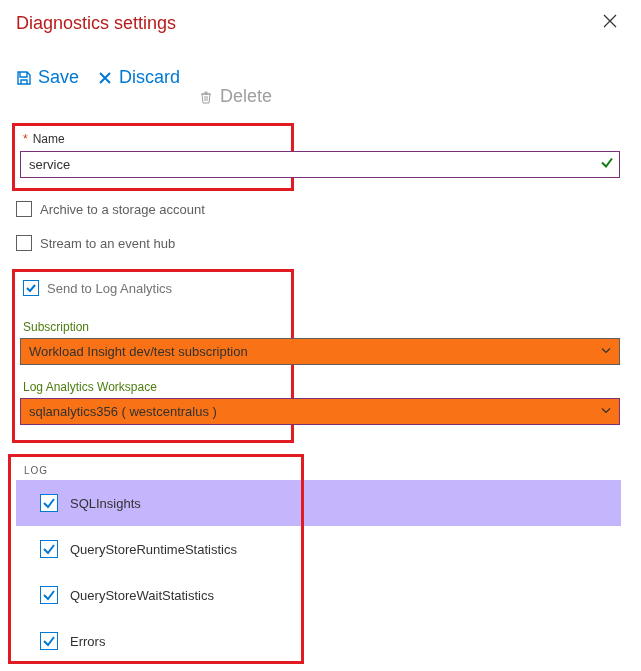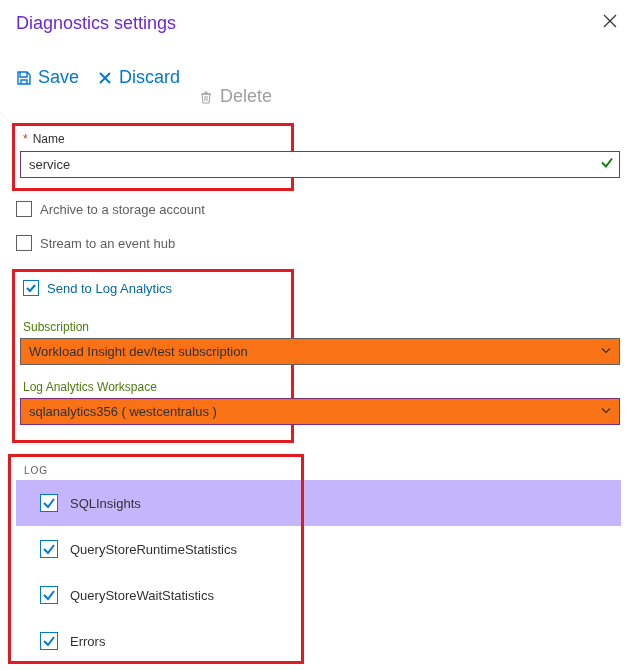--- a/index.html
+++ b/index.html
@@ -13,21 +13,21 @@
     overflow: hidden;
     position: relative;
   }
   .panel { padding: 12px 20px 0 16px; }
   .header-row {
     display: flex;
     justify-content: space-between;
     align-items: center;
     margin-bottom: 14px;
   }
-  .title { font-size: 18px; font-weight: 400; color: #6d28d9; }
+  .title { font-size: 18px; font-weight: 400; color: #b91c1c; }
   .close-x { font-size: 16px; color: #323130; cursor: pointer; padding: 2px 4px; }
   .toolbar {
     display: flex;
     gap: 18px;
     align-items: center;
     margin-bottom: 16px;
   }
   .tb-btn {
     display: inline-flex;
     align-items: center;
@@ -208,21 +208,21 @@
     <span>Stream to an event hub</span>
   </div>
 
   <div class="highlight-box dest" style="width:282px;">
     <div class="chk-row tight">
       <span class="chk checked">
         <svg width="12" height="12" viewBox="0 0 12 12">
             <path d="M2 6 L5 9 L10 3" stroke="#0078d4" stroke-width="2" fill="none"></path>
           </svg>
       </span>
-      <span style="color:#0369a1;">Send to Log Analytics</span>
+      <span style="color:#737373;">Send to Log Analytics</span>
     </div>
 
     <div class="sub-label">Subscription</div>
     <div class="select-wrap" style="width:600px; position:absolute; left:20px;">
       <div class="select">Workload Insight dev/test subscription</div>
       <span class="chev">
         <svg width="12" height="12" viewBox="0 0 12 12">
             <path d="M2 4 L6 8 L10 4" stroke="#323130" stroke-width="1.2" fill="none"></path>
           </svg>
       </span>

